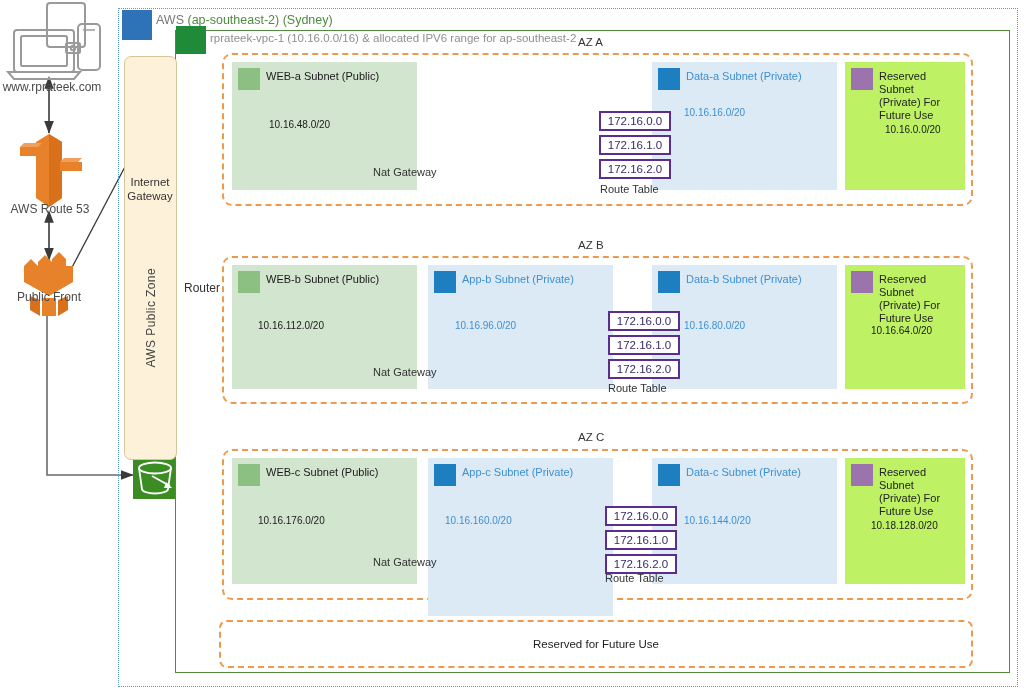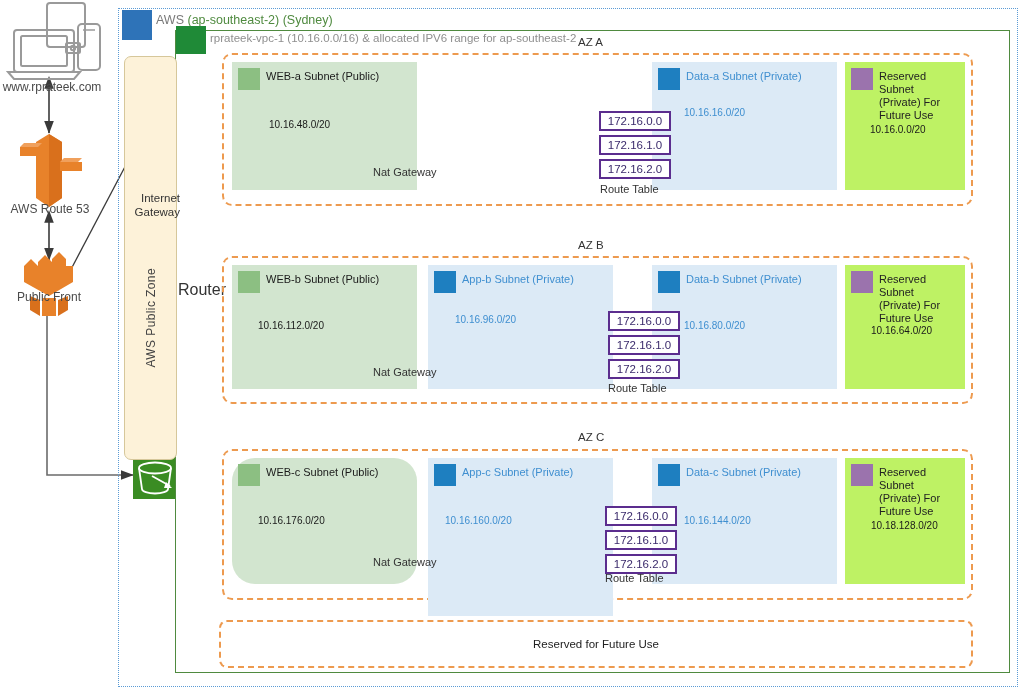--- a/index.html
+++ b/index.html
@@ -149,25 +149,25 @@
 
   
   .ext-label {
     position: absolute;
     font-size: 12px; color: #4a4a4a;
     text-align: center; white-space: nowrap;
   }
   .ig-label {
     position: absolute;
     font-size: 11.5px; color: #333;
-    text-align: right; line-height: 14px; width: 60px; margin-top: 16px;
+    text-align: center; line-height: 14px; width: 60px;
   }
   .router-label {
     position: absolute;
-    font-size: 16px; color: #333; text-align: center; width: 70px;
+    font-size: 12px; color: #333; text-align: center; width: 70px;
   }
 </style>
 </head>
 <body>
 
 <div id="canvas">
 
   <svg class="abs" width="1024" height="695" style="left:0;top:0;">
     <defs>
       <marker id="arrow" markerWidth="9" markerHeight="9" refX="7.5" refY="3" orient="auto">
@@ -355,42 +355,42 @@
     <div class="sn-cidr dark" style="left:26px; top:57px;margin-left:11px;">10.16.48.0/20</div>
   </div>
   <div class="abs subnet subnet-data" style="left:652px; top:62px; width:185px; height:128px;">
     <div class="sn-badge blue"></div>
     <div class="sn-title blue">Data-a Subnet (Private)</div>
     <div class="sn-cidr blue" style="left:32px; top:45px;">10.16.16.0/20</div>
   </div>
   <div class="abs subnet subnet-res" style="left:845px; top:62px; width:120px; height:128px;">
     <div class="sn-badge purple"></div>
     <div class="sn-title plain" style="width:78px;">Reserved Subnet (Private) For Future Use</div>
-    <div class="sn-cidr dark" style="left:25px; top:62px;">10.16.0.0/20</div>
+    <div class="sn-cidr dark" style="left:40px; top:62px;">10.16.0.0/20</div>
   </div>
 
   <div class="abs nat-label" style="left:325px; top:166px;">Nat Gateway</div>
 
   <div class="abs rt-entry" style="left:599px; top:111px;">172.16.0.0</div>
   <div class="abs rt-entry" style="left:599px; top:135px;">172.16.1.0</div>
   <div class="abs rt-entry" style="left:599px; top:159px;">172.16.2.0</div>
   <div class="abs rt-label" style="left:600px; top:183px;">Route Table</div>
 
   <div class="abs az-box" style="left:222px; top:256px; width:751px; height:148px;"></div>
   <div class="abs az-label" style="left:578px; top:239px;">AZ B</div>
 
   <div class="abs subnet subnet-web" style="left:232px; top:265px; width:185px; height:124px;">
     <div class="sn-badge green"></div>
     <div class="sn-title dark">WEB-b Subnet (Public)</div>
     <div class="sn-cidr dark" style="left:26px; top:55px;text-align:center;">10.16.112.0/20</div>
   </div>
   <div class="abs subnet subnet-app" style="left:428px; top:265px; width:185px; height:124px;">
     <div class="sn-badge blue"></div>
     <div class="sn-title blue">App-b Subnet (Private)</div>
-    <div class="sn-cidr blue" style="left:27px; top:49px;">10.16.96.0/20</div>
+    <div class="sn-cidr blue" style="left:27px; top:55px;">10.16.96.0/20</div>
   </div>
   <div class="abs subnet subnet-data" style="left:652px; top:265px; width:185px; height:124px;">
     <div class="sn-badge blue"></div>
     <div class="sn-title blue">Data-b Subnet (Private)</div>
     <div class="sn-cidr blue" style="left:32px; top:55px;">10.16.80.0/20</div>
   </div>
   <div class="abs subnet subnet-res" style="left:845px; top:265px; width:120px; height:124px;">
     <div class="sn-badge purple"></div>
     <div class="sn-title plain" style="width:78px;">Reserved Subnet (Private) For Future Use</div>
     <div class="sn-cidr dark" style="left:26px; top:60px;">10.16.64.0/20</div>
@@ -399,21 +399,21 @@
   <div class="abs nat-label" style="left:325px; top:366px;">Nat Gateway</div>
 
   <div class="abs rt-entry" style="left:608px; top:311px;">172.16.0.0</div>
   <div class="abs rt-entry" style="left:608px; top:335px;">172.16.1.0</div>
   <div class="abs rt-entry" style="left:608px; top:359px;">172.16.2.0</div>
   <div class="abs rt-label" style="left:608px; top:382px;">Route Table</div>
 
   <div class="abs az-box" style="left:222px; top:449px; width:751px; height:151px;"></div>
   <div class="abs az-label" style="left:578px; top:431px;">AZ C</div>
 
-  <div class="abs subnet subnet-web" style="left:232px; top:458px; width:185px; height:126px;border-radius:23px;">
+  <div class="abs subnet subnet-web" style="left:232px; top:458px; width:185px; height:126px;">
     <div class="sn-badge green"></div>
     <div class="sn-title dark">WEB-c Subnet (Public)</div>
     <div class="sn-cidr dark" style="left:26px; top:57px;">10.16.176.0/20</div>
   </div>
   <div class="abs subnet subnet-app" style="left:428px; top:458px; width:185px; height:158px;">
     <div class="sn-badge blue"></div>
     <div class="sn-title blue">App-c Subnet (Private)</div>
     <div class="sn-cidr blue" style="left:17px; top:57px;">10.16.160.0/20</div>
   </div>
   <div class="abs subnet subnet-data" style="left:652px; top:458px; width:185px; height:126px;">

